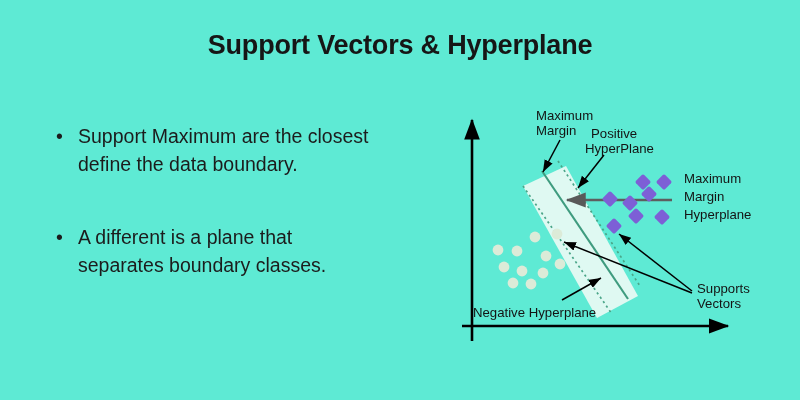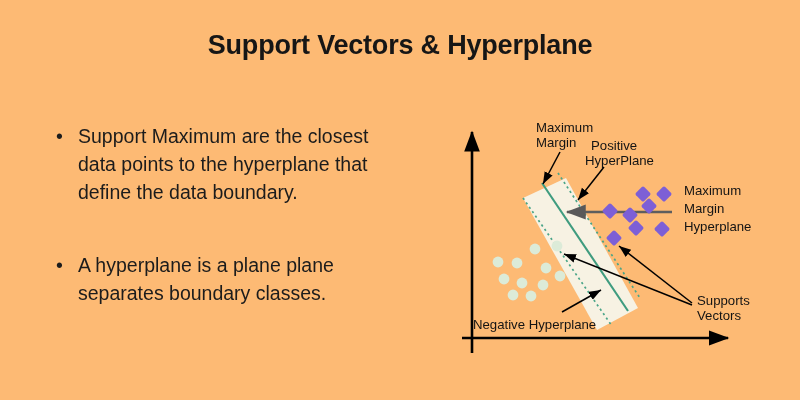--- a/index.html
+++ b/index.html
@@ -11,21 +11,21 @@
     width: 800px;
     height: 400px;
     font-family: "Liberation Sans", sans-serif;
     color: #1a1a1a;
     overflow: hidden;
     position: relative;
   }
   .slide {
     position: absolute;
     inset: 0;
-    background: #fdba74;
+    background: #5eead4;
   }
   .title {
     position: absolute;
     left: 0;
     right: 0;
     top: 30px;
     text-align: center;
     font-size: 27px;
     font-weight: bold;
     letter-spacing: -0.2px;
@@ -50,21 +50,21 @@
   .bullet .dot {
     position: absolute;
     left: 4px;
     top: 0px;
     font-size: 19.5px;
     line-height: 28px;
   }
   .diagram {
     position: absolute;
     left: 455px;
-    top: 108px;
+    top: 96px;
     width: 345px;
     height: 260px;
     text-align: right;
   }
   .diagram svg {
     display: block;
   }
   .dg-label {
     font-family: "Liberation Sans", sans-serif;
     font-size: 13.2px;
@@ -75,26 +75,25 @@
 <body>
 
 <div class="slide">
 
   <div class="title">Support Vectors &amp; Hyperplane</div>
 
   <div class="bullets">
     <div class="bullet">
       <span class="dot">•</span>
       <div>Support Maximum are the closest</div>
-      <div>data points to the hyperplane that</div>
       <div>define the data boundary.</div>
     </div>
     <div class="bullet">
       <span class="dot">•</span>
-      <div>A hyperplane is a plane plane</div>
+      <div>A different is a plane that</div>
       <div>separates boundary classes.</div>
     </div>
   </div>
 
   <div class="diagram">
     <svg width="345" height="260" viewBox="455 100 345 260" xmlns="http://www.w3.org/2000/svg">
 
       <defs>
         <marker id="arrowBlack" markerWidth="9" markerHeight="9" refX="7.5" refY="3" orient="auto">
           <path d="M0,0 L8,3 L0,6 z" fill="#000"></path>

